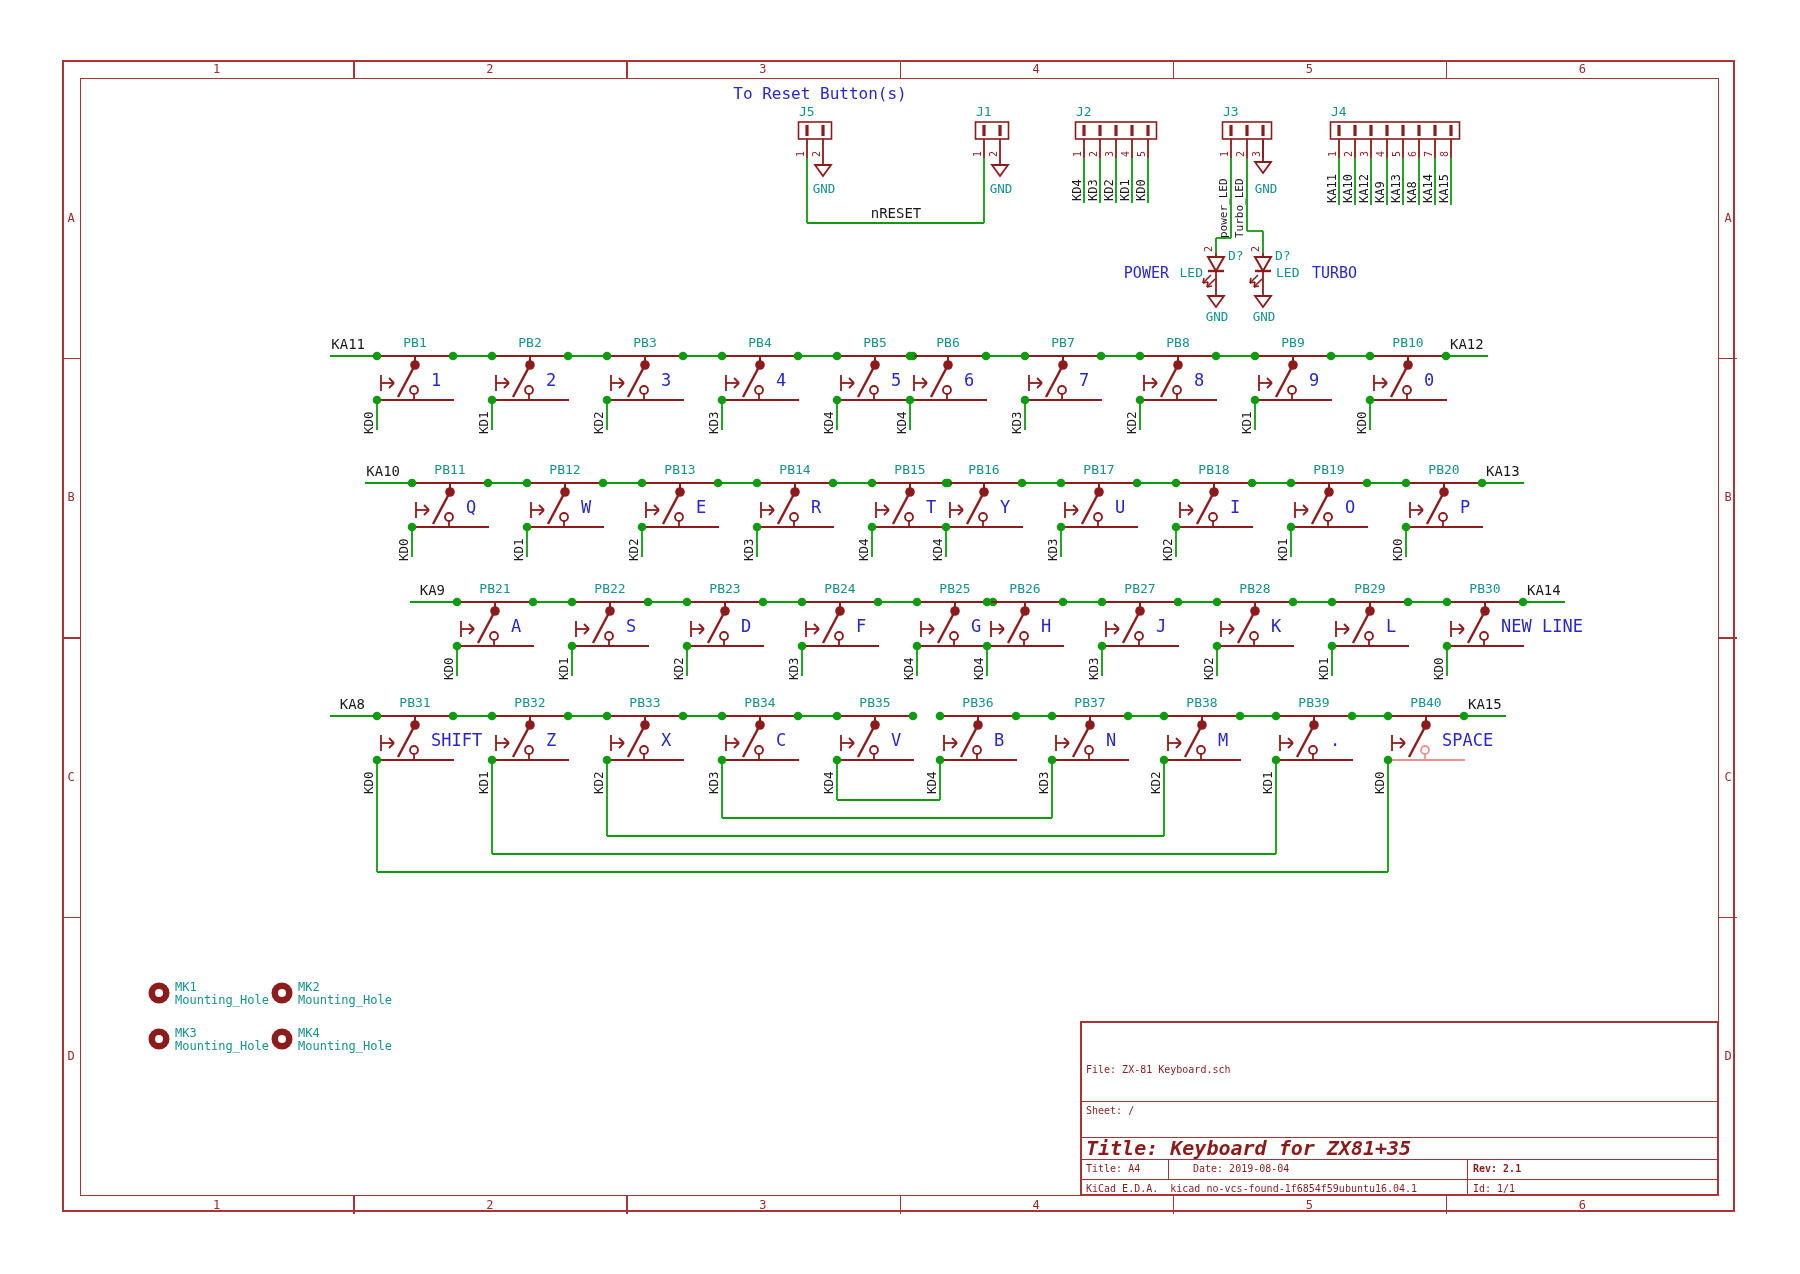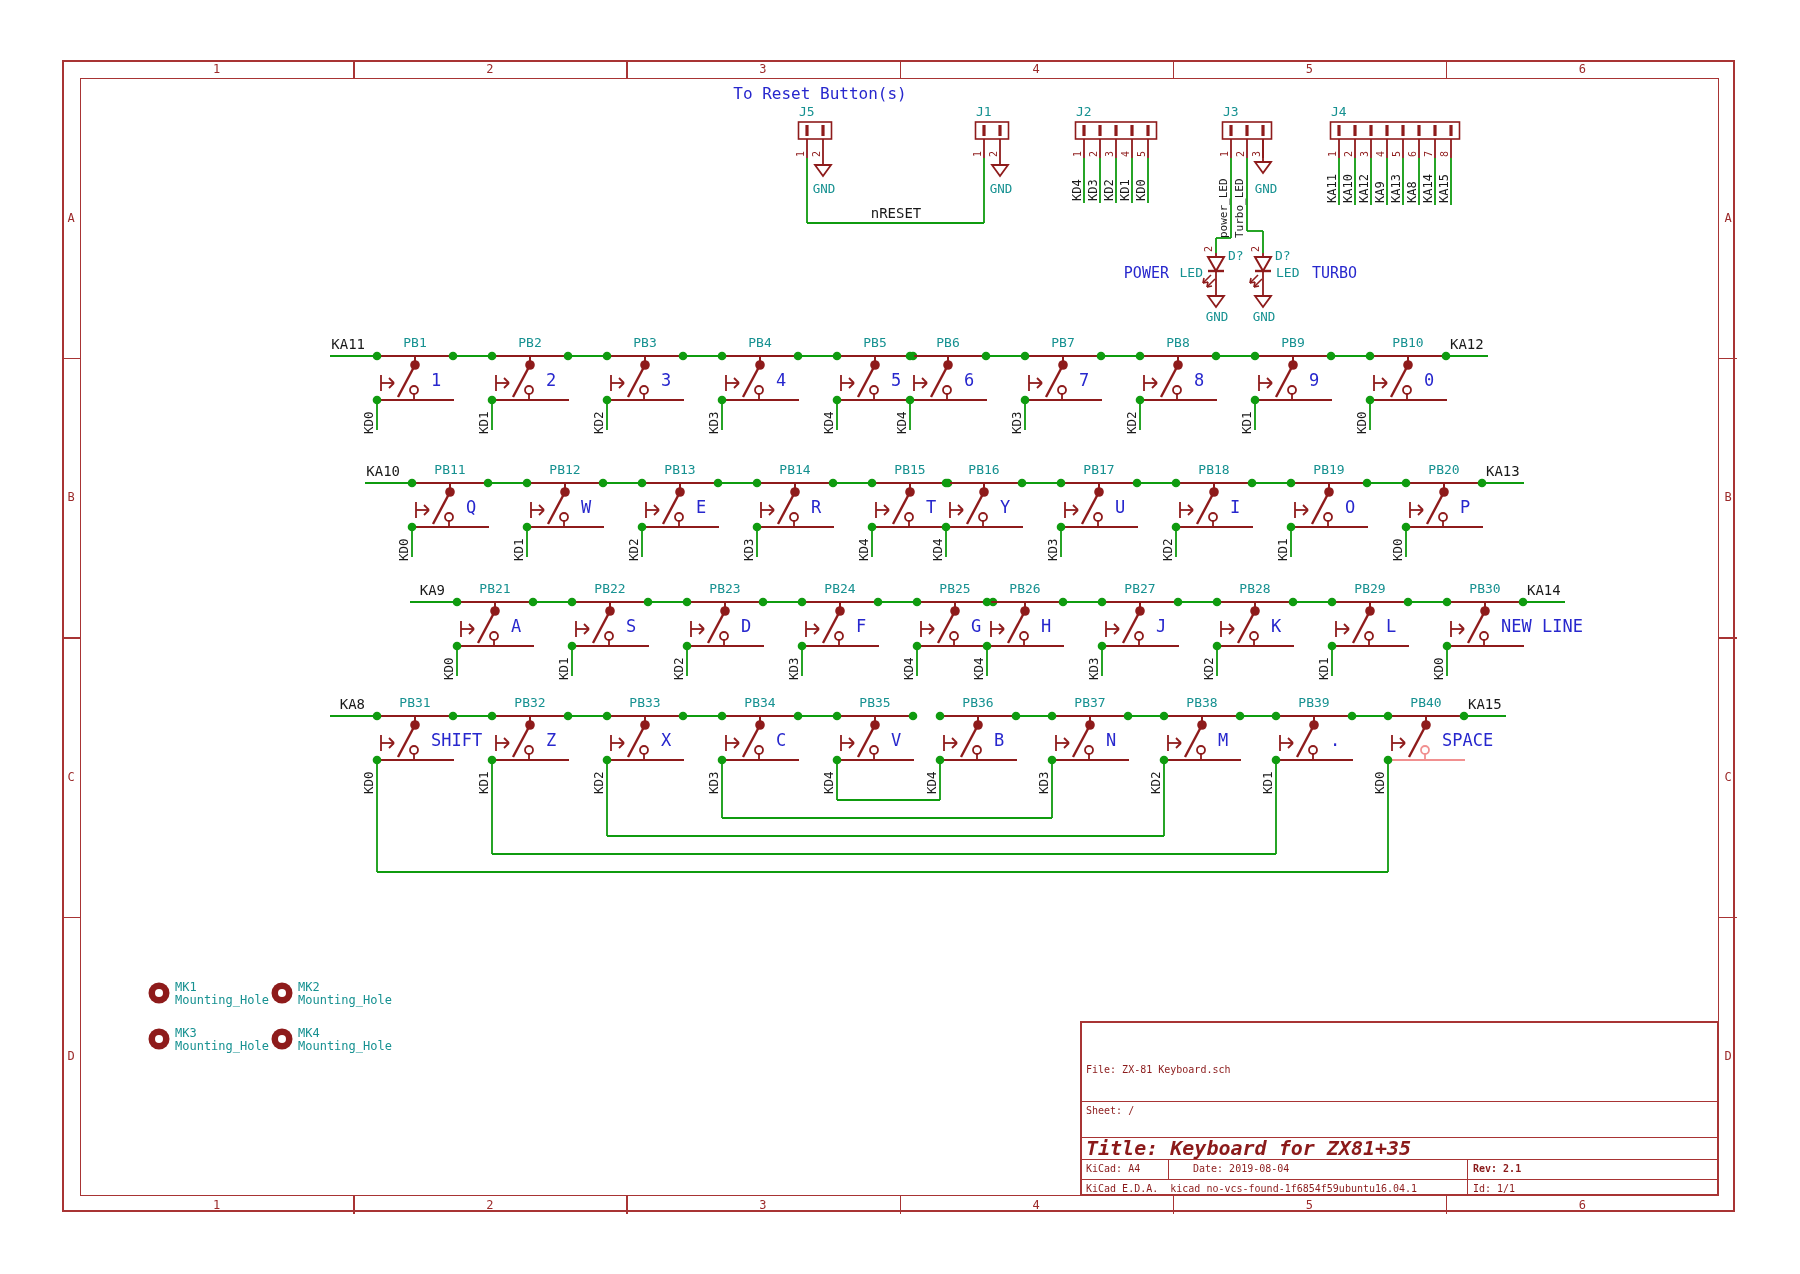--- a/index.html
+++ b/index.html
@@ -1130,18 +1130,18 @@
   <div class="tb-line-h" style="top:1101px"></div>
   <div class="tb-line-h" style="top:1137px"></div>
   <div class="tb-line-h" style="top:1159px"></div>
   <div class="tb-line-h" style="top:1179px"></div>
   <div class="tb-line-v" style="left:1168px;top:1159px;height:20px"></div>
   <div class="tb-line-v" style="left:1467px;top:1159px;height:37px"></div>
 
   <div class="tb-text" style="left:1086px;top:1104px">Sheet: /</div>
   <div class="tb-text" style="left:1086px;top:1063px">File: ZX-81 Keyboard.sch</div>
   <div class="tb-title" style="left:1086px;top:1138px">Title: Keyboard for ZX81+35</div>
-  <div class="tb-text" style="left:1086px;top:1162px">KiCad: A4</div>
+  <div class="tb-text" style="left:1086px;top:1162px">Title: A4</div>
   <div class="tb-text" style="left:1193px;top:1162px">Date: 2019-08-04</div>
   <div class="tb-text tb-bold" style="left:1473px;top:1162px">Rev: 2.1</div>
   <div class="tb-text" style="left:1086px;top:1182px">KiCad E.D.A.  kicad no-vcs-found-1f6854f59ubuntu16.04.1</div>
   <div class="tb-text" style="left:1473px;top:1182px">Id: 1/1</div>
 </div>
 
 </body></html>

